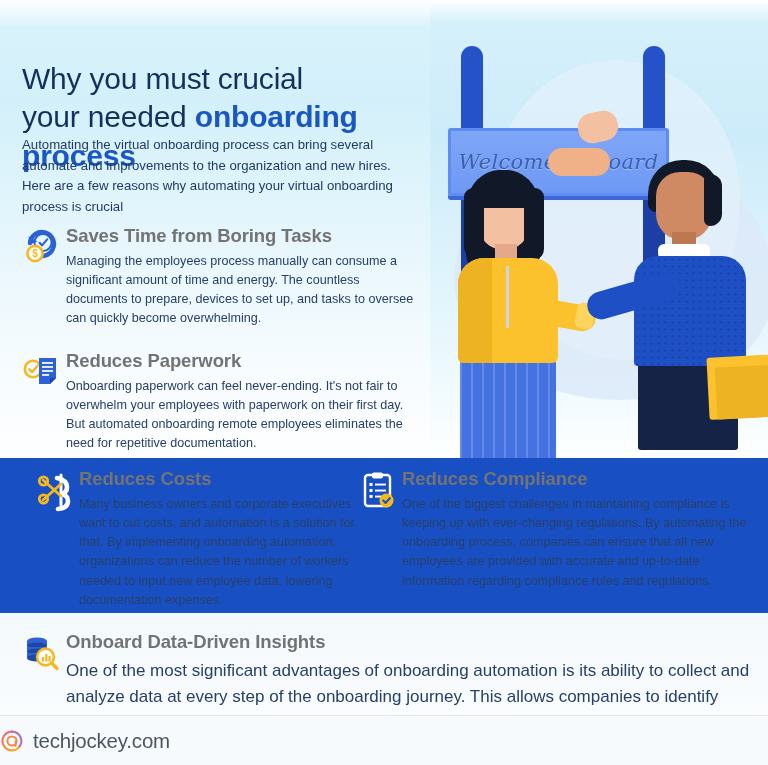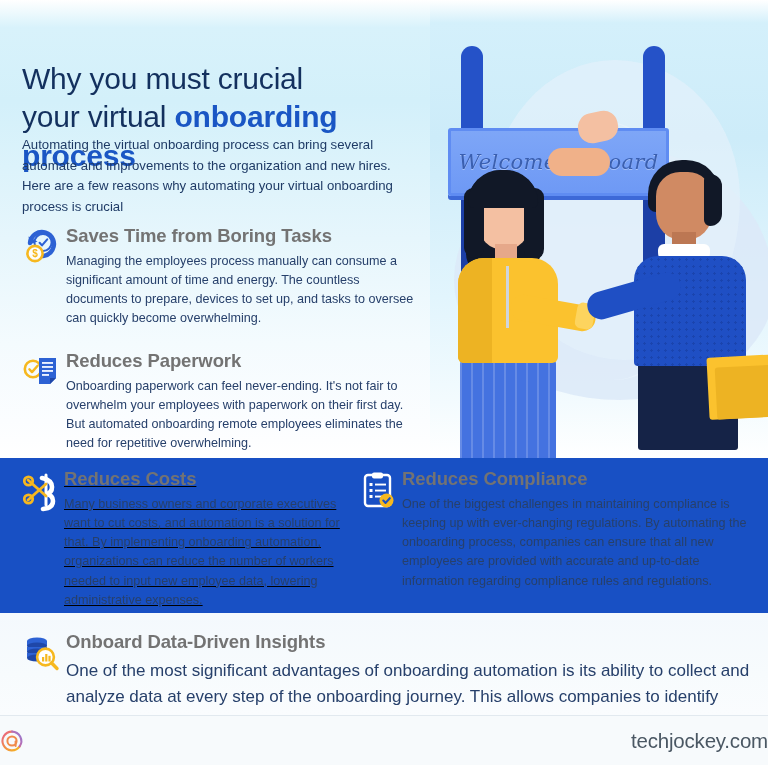--- a/index.html
+++ b/index.html
@@ -123,38 +123,38 @@
 
   .b1{left:22px;top:225px;width:400px;}
   .b1 .txt{margin-left:44px;}
   .b2{left:22px;top:350px;width:400px;}
   .b2 .txt{margin-left:44px;}
 
   
   .band{
     position:absolute;left:0;top:458px;width:768px;height:155px;background:#1850c4;
   }
-  .b3{left:20px;top:468px;width:330px;text-decoration:underline;}
+  .b3{left:35px;top:468px;width:330px;}
   .b3 .txt{margin-left:44px;}
   .b4{left:358px;top:468px;width:392px;}
   .b4 .txt{margin-left:44px;}
 
   
   .bottom{
     position:absolute;left:0;top:613px;width:768px;height:102px;
     background:linear-gradient(180deg,#f4f9fd 0%,#f7fbfd 60%,#fafcfe 100%);
   }
   .b5{left:22px;top:631px;width:728px;}
   .b5 .txt{margin-left:44px;}
   .b5 .blk-body{font-size:17px;line-height:1.55;}
 
   .divider{position:absolute;left:0;top:715px;width:768px;height:1px;background:#e2e9ef;}
   .footer{
     position:absolute;left:0;top:716px;width:768px;height:49px;
-    background:#f7fafc;display:flex;align-items:center;justify-content:space-between;gap:9px;
+    background:#f7fafc;display:flex;align-items:center;justify-content:flex-start;gap:9px;
   }
   .logo-mark{width:24px;height:24px;}
   .footer-text{font-size:20.5px;color:#4a5763;letter-spacing:-.2px;}
 
   svg{display:block;overflow:visible;}
 </style>
 </head>
 <body>
 
 <div class="page">
@@ -203,21 +203,21 @@
       <div class="m-folder2" style="position:absolute;"></div>
       <div class="m-arm" style="position:absolute;"></div>
     </div>
 
     <div class="hand handshake"></div>
     <div class="hand hand-open"></div>
   </div>
 
   <h1 class="h1">
     <span>Why you must crucial</span><br>
-    <span>your virtual </span><span class="accent">onboarding process</span>
+    <span>your needed </span><span class="accent">onboarding process</span>
   </h1>
 
   <p class="intro">Automating the virtual onboarding process can bring several automate and improvements to the organization and new hires. Here are a few reasons why automating your virtual onboarding process is crucial</p>
 
   <div class="block b1">
     <div class="blk-icon">
       <svg width="40" height="40" viewBox="0 0 40 40">
         <path d="M8 16 A12 12 0 1 1 12 26" fill="none" stroke="#2d62d4" stroke-width="4.4" stroke-linecap="round"></path>
         <path d="M6.5 9.5 L7.8 17.5 L15.5 14.5 Z" fill="#2d62d4"></path>
         <circle cx="21" cy="15.5" r="8.6" fill="none" stroke="#2d62d4" stroke-width="2"></circle>
@@ -240,40 +240,40 @@
         <path d="M17 6 h17 v20 l-6 6 h-11 z" fill="#2d62d4"></path>
         <path d="M28 32 v-6 h6 z" fill="#1f47a8"></path>
         <rect x="20" y="10" width="11" height="1.9" fill="#e9f1ff"></rect>
         <rect x="20" y="14" width="11" height="1.9" fill="#e9f1ff"></rect>
         <rect x="20" y="18" width="11" height="1.9" fill="#e9f1ff"></rect>
         <rect x="20" y="22" width="7" height="1.9" fill="#e9f1ff"></rect>
       </svg>
     </div>
     <div class="txt">
       <div class="blk-head">Reduces Paperwork</div>
-      <div class="blk-body">Onboarding paperwork can feel never-ending. It's not fair to overwhelm your employees with paperwork on their first day. But automated onboarding remote employees eliminates the need for repetitive overwhelming.</div>
+      <div class="blk-body">Onboarding paperwork can feel never-ending. It's not fair to overwhelm your employees with paperwork on their first day. But automated onboarding remote employees eliminates the need for repetitive documentation.</div>
     </div>
   </div>
 
   <div class="band"></div>
 
   <div class="block b3">
     <div class="blk-icon">
       <svg width="40" height="40" viewBox="0 0 40 40">
         <path d="M22 8 q10 2 10 9 q0 6 -6 7 q7 1 7 7 q0 7 -10 8" fill="none" stroke="#ffffff" stroke-width="4.6" stroke-linecap="round"></path>
         <path d="M26 5 v30" stroke="#ffffff" stroke-width="3" stroke-linecap="round"></path>
         <path d="M8 10 L26 26" stroke="#f6b81f" stroke-width="2.8" stroke-linecap="round"></path>
         <path d="M8 30 L26 14" stroke="#f6b81f" stroke-width="2.8" stroke-linecap="round"></path>
         <circle cx="8.5" cy="11" r="4.2" fill="none" stroke="#f6b81f" stroke-width="2.8"></circle>
         <circle cx="8.5" cy="29" r="4.2" fill="none" stroke="#f6b81f" stroke-width="2.8"></circle>
       </svg>
     </div>
     <div class="txt">
       <div class="blk-head">Reduces Costs</div>
-      <div class="blk-body">Many business owners and corporate executives want to cut costs, and automation is a solution for that. By implementing onboarding automation, organizations can reduce the number of workers needed to input new employee data, lowering administrative expenses.</div>
+      <div class="blk-body">Many business owners and corporate executives want to cut costs, and automation is a solution for that. By implementing onboarding automation, organizations can reduce the number of workers needed to input new employee data, lowering documentation expenses.</div>
     </div>
   </div>
 
   <div class="block b4">
     <div class="blk-icon">
       <svg width="40" height="40" viewBox="0 0 40 40">
         <rect x="7" y="5" width="25" height="31" rx="3" fill="none" stroke="#ffffff" stroke-width="2.4"></rect>
         <rect x="14" y="2.5" width="11" height="6" rx="2" fill="#ffffff"></rect>
         <rect x="11.5" y="13" width="3" height="3" fill="#ffffff"></rect>
         <rect x="11.5" y="19" width="3" height="3" fill="#ffffff"></rect>

